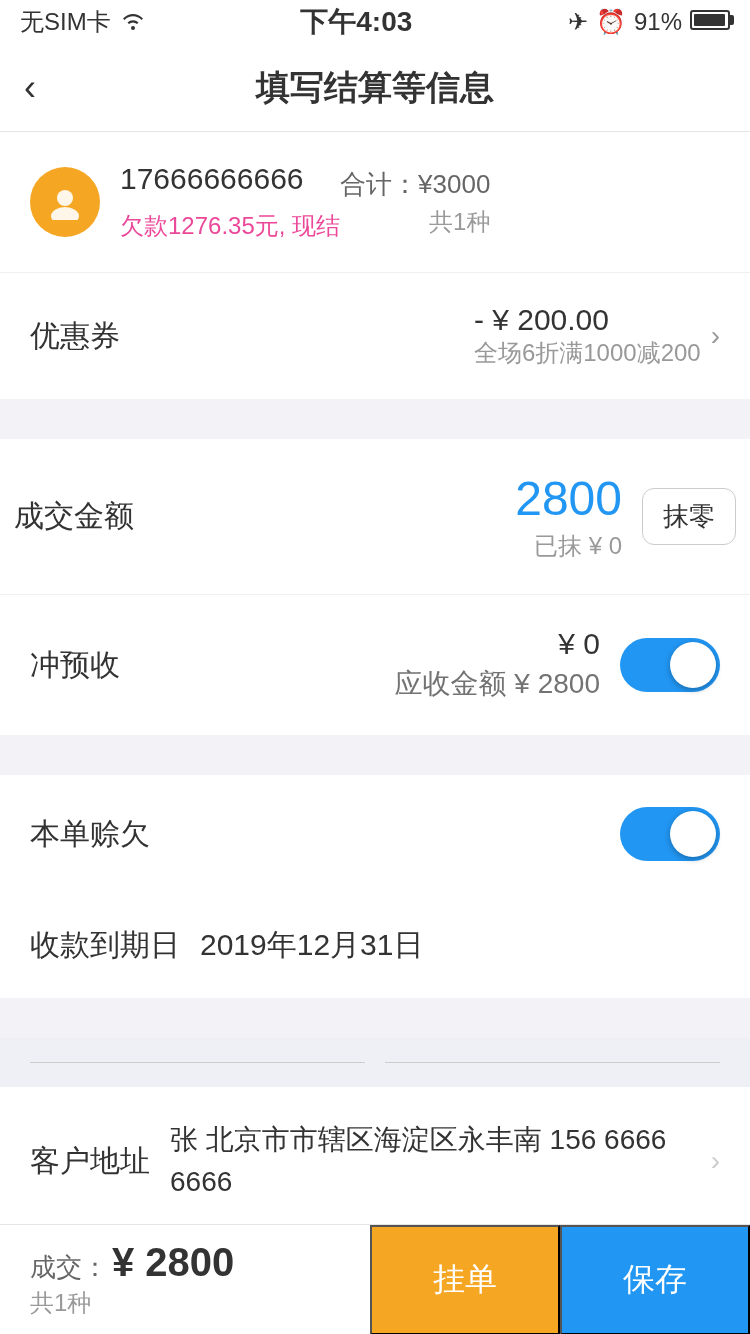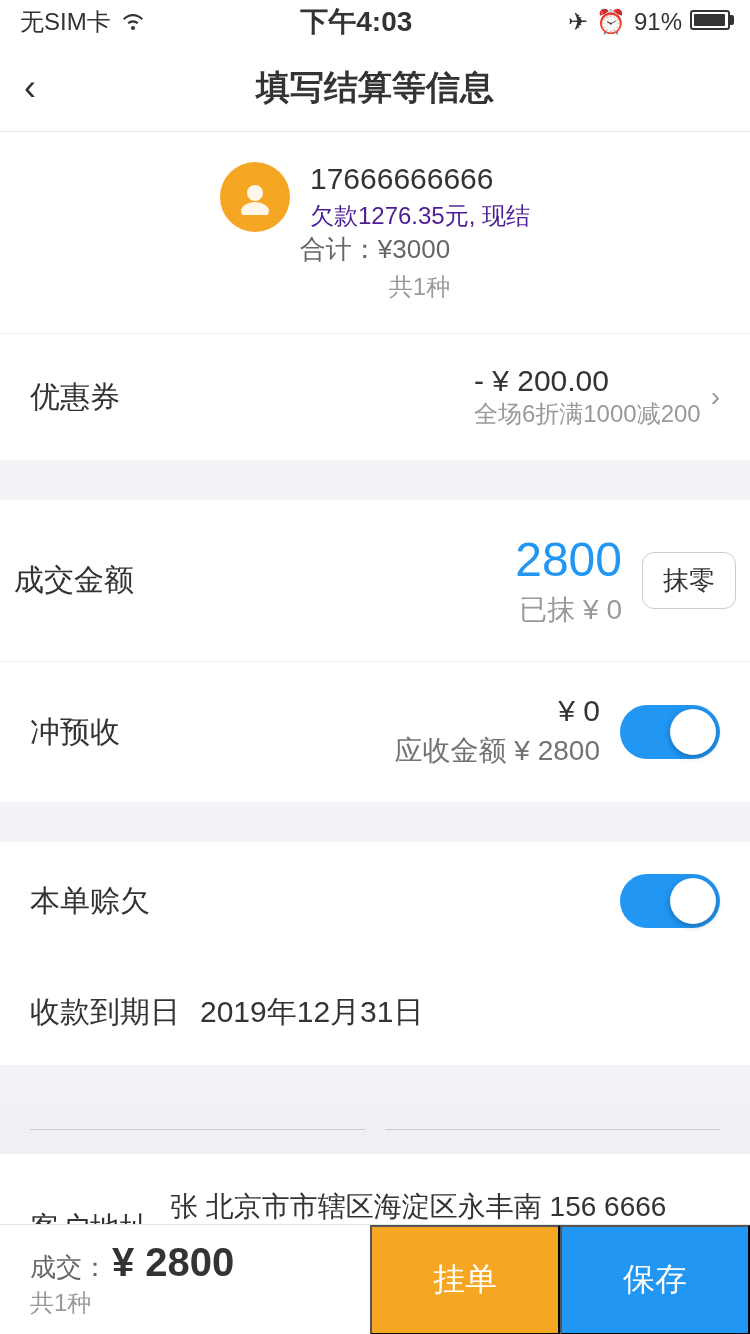--- a/index.html
+++ b/index.html
@@ -89,36 +89,35 @@
     }
 
     
     .user-row {
       display: flex;
       align-items: center;
       justify-content: flex-start;
       padding: 30px 30px;
       background: #fff;
       border-bottom: 1px solid #f0f0f0;
-      flex-direction: column;
     }
     .user-left {
       display: flex;
       align-items: center;
       gap: 20px;
     }
     .avatar {
       width: 70px; height: 70px;
       border-radius: 50%;
       background: #f5a623;
       display: flex; align-items: center; justify-content: center;
       color: #fff; font-size: 32px;
     }
     .user-name { font-size: 30px; font-weight: 500; color: #333; }
-    .user-sub { font-size: 24px; color: #4c1d95; margin-top: 4px; }
+    .user-sub { font-size: 24px; color: #ec4899; margin-top: 14px; }
     .user-right { text-align: right; }
     .total-label { font-size: 26px; color: #666; }
     .total-count { font-size: 24px; color: #999; margin-top: 4px; }
 
     
     .coupon-row {
       display: flex;
       align-items: center;
       justify-content: space-between;
       padding: 30px 30px;
@@ -146,21 +145,21 @@
       justify-content: space-between;
       padding: 32px 14px;
       background: #fff;
       border-bottom: 1px solid #f0f0f0;
     }
     .form-label { font-size: 30px; color: #333; }
     .form-right { display: flex; align-items: center; gap: 20px; }
 
     
     .amount-blue { font-size: 48px; color: #2196f3; font-weight: 500; }
-    .amount-sub { font-size: 28px; color: #999; text-align: right; margin-top: 4px; }
+    .amount-sub { font-size: 24px; color: #999; text-align: right; margin-top: 4px; }
 
     
     .round-zero-btn {
       border: 1px solid #ccc;
       border-radius: 12px;
       padding: 10px 20px;
       font-size: 26px;
       color: #333;
       background: #fff;
       cursor: pointer;

